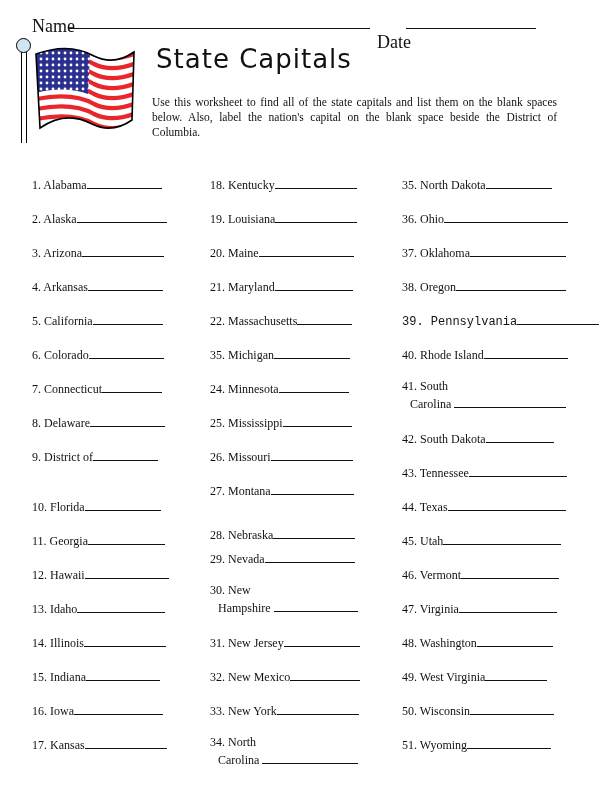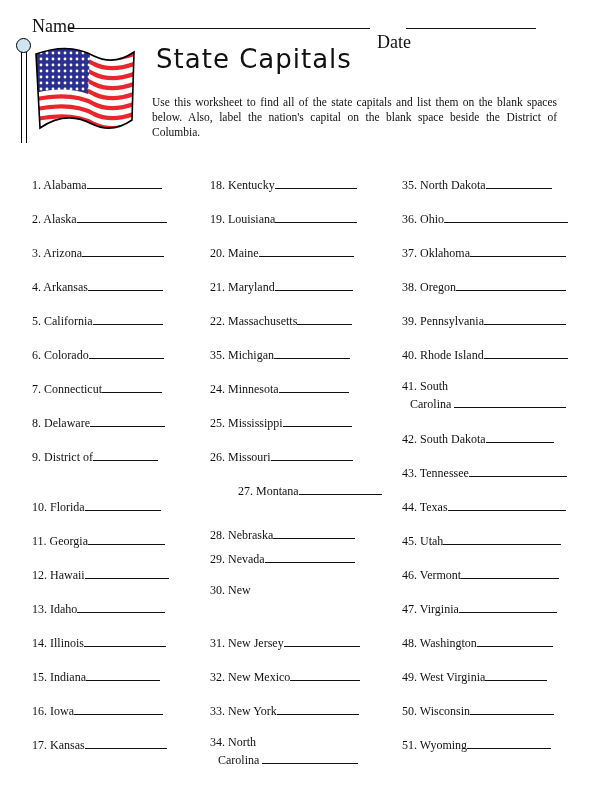--- a/index.html
+++ b/index.html
@@ -109,35 +109,35 @@
 <div class="col col2" id="col1">
     <div class="item" style="top: 0px;"><span>18.</span> <span class="lbl">Kentucky</span><span class="blank" style="width: 82px;"></span></div>
     <div class="item" style="top: 34px;"><span>19.</span> <span class="lbl">Louisiana</span><span class="blank" style="width: 82px;"></span></div>
     <div class="item" style="top: 68px;"><span>20.</span> <span class="lbl">Maine</span><span class="blank" style="width: 95px;"></span></div>
     <div class="item" style="top: 102px;"><span>21.</span> <span class="lbl">Maryland</span><span class="blank" style="width: 78px;"></span></div>
     <div class="item" style="top: 136px;"><span>22.</span> <span class="lbl">Massachusetts</span><span class="blank" style="width: 55px;"></span></div>
     <div class="item" style="top: 170px;"><span>35.</span> <span class="lbl">Michigan</span><span class="blank" style="width: 76px;"></span></div>
     <div class="item" style="top: 204px;"><span>24.</span> <span class="lbl">Minnesota</span><span class="blank" style="width: 70px;"></span></div>
     <div class="item" style="top: 238px;"><span>25.</span> <span class="lbl">Mississippi</span><span class="blank" style="width: 69px;"></span></div>
     <div class="item" style="top: 272px;"><span>26.</span> <span class="lbl">Missouri</span><span class="blank" style="width: 82px;"></span></div>
-    <div class="item" style="top: 306px; margin-left: 28px;"><span>27.</span> <span class="lbl">Montana</span><span class="blank" style="width: 83px;"></span></div>
+    <div class="item" style="top: 306px;"><span>27.</span> <span class="lbl">Montana</span><span class="blank" style="width: 83px;"></span></div>
     <div class="item" style="top: 350px;"><span>28.</span> <span class="lbl">Nebraska</span><span class="blank" style="width: 82px;"></span></div>
     <div class="item" style="top: 374px;"><span>29.</span> <span class="lbl">Nevada</span><span class="blank" style="width: 90px;"></span></div>
-    <div class="item" style="top: 406px;"><span>30.</span> <span class="lbl">New</span></div>
+    <div class="item" style="top: 406px;"><span>30.</span> <span class="lbl">New</span><span class="line2"><span>Hampshire</span> <span class="blank" style="width: 84px;"></span></span></div>
     <div class="item" style="top: 458px;"><span>31.</span> <span class="lbl">New Jersey</span><span class="blank" style="width: 76px;"></span></div>
     <div class="item" style="top: 492px;"><span>32.</span> <span class="lbl">New Mexico</span><span class="blank" style="width: 70px;"></span></div>
     <div class="item" style="top: 526px;"><span>33.</span> <span class="lbl">New York</span><span class="blank" style="width: 82px;"></span></div>
     <div class="item" style="top: 558px;"><span>34.</span> <span class="lbl">North</span><span class="line2"><span>Carolina</span> <span class="blank" style="width: 96px;"></span></span></div>
   </div>
 <div class="col col3" id="col2">
     <div class="item" style="top: 0px;"><span>35.</span> <span class="lbl">North Dakota</span><span class="blank" style="width: 66px;"></span></div>
     <div class="item" style="top: 34px;"><span>36.</span> <span class="lbl">Ohio</span><span class="blank" style="width: 124px;"></span></div>
     <div class="item" style="top: 68px;"><span>37.</span> <span class="lbl">Oklahoma</span><span class="blank" style="width: 96px;"></span></div>
     <div class="item" style="top: 102px;"><span>38.</span> <span class="lbl">Oregon</span><span class="blank" style="width: 110px;"></span></div>
-    <div class="item" style="top: 136px;"><span>39.</span> <span class="lbl">Pennsylvania</span><span class="blank" style="width: 82px;"></span></div>
+    <div class="item" style="top: 136px; font-family: Liberation Mono, monospace;"><span>39.</span> <span class="lbl">Pennsylvania</span><span class="blank" style="width: 82px;"></span></div>
     <div class="item" style="top: 170px;"><span>40.</span> <span class="lbl">Rhode Island</span><span class="blank" style="width: 84px;"></span></div>
     <div class="item" style="top: 202px;"><span>41.</span> <span class="lbl">South</span><span class="line2"><span>Carolina</span> <span class="blank" style="width: 112px;"></span></span></div>
     <div class="item" style="top: 254px;"><span>42.</span> <span class="lbl">South Dakota</span><span class="blank" style="width: 68px;"></span></div>
     <div class="item" style="top: 288px;"><span>43.</span> <span class="lbl">Tennessee</span><span class="blank" style="width: 98px;"></span></div>
     <div class="item" style="top: 322px;"><span>44.</span> <span class="lbl">Texas</span><span class="blank" style="width: 118px;"></span></div>
     <div class="item" style="top: 356px;"><span>45.</span> <span class="lbl">Utah</span><span class="blank" style="width: 118px;"></span></div>
     <div class="item" style="top: 390px;"><span>46.</span> <span class="lbl">Vermont</span><span class="blank" style="width: 98px;"></span></div>
     <div class="item" style="top: 424px;"><span>47.</span> <span class="lbl">Virginia</span><span class="blank" style="width: 98px;"></span></div>
     <div class="item" style="top: 458px;"><span>48.</span> <span class="lbl">Washington</span><span class="blank" style="width: 76px;"></span></div>
     <div class="item" style="top: 492px;"><span>49.</span> <span class="lbl">West Virginia</span><span class="blank" style="width: 62px;"></span></div>

